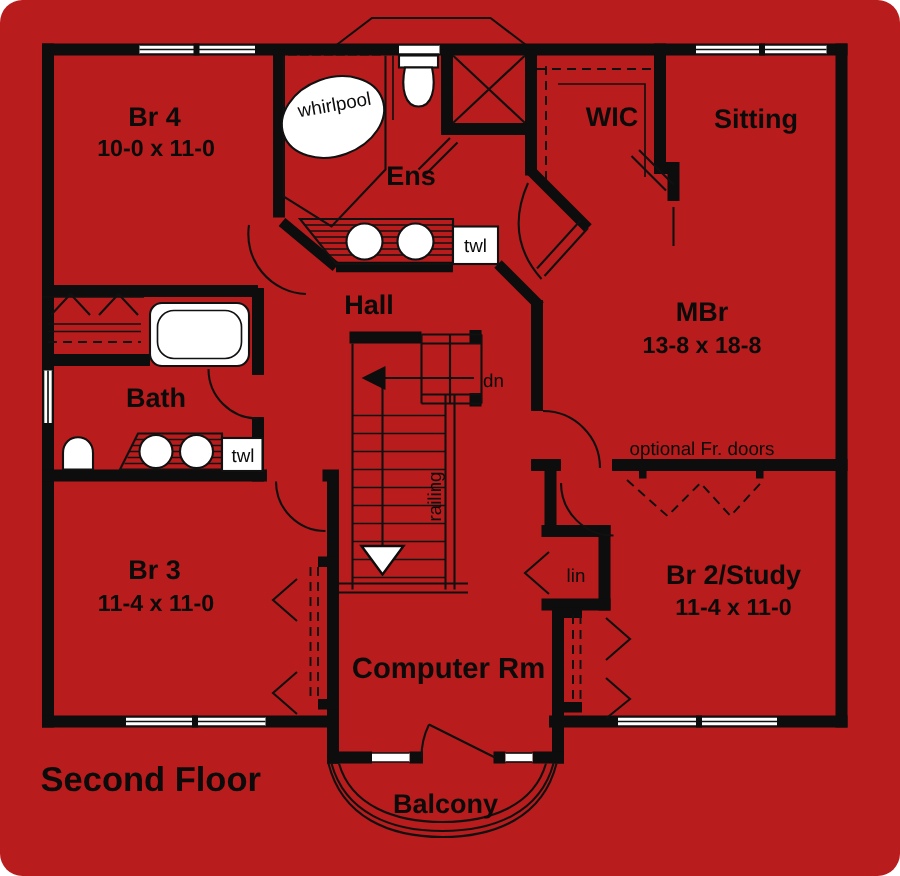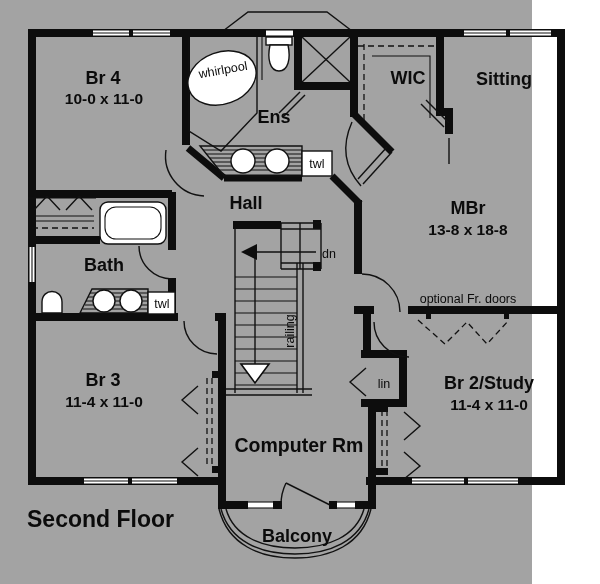--- a/index.html
+++ b/index.html
@@ -1,16 +1,16 @@
 <!DOCTYPE html>
 <html><head>
 <meta charset="utf-8">
 <style>
   html,body{margin:0;padding:0;background:#ffffff;}
-  .plan-wrap{width:532px;height:584px;position:relative;background:#a3a3a3;}
+  .plan-wrap{width:600px;height:584px;position:relative;background:#b91c1c;border-radius:15px;}
   svg{display:block;}
   text{font-family:"Liberation Sans",sans-serif;fill:#0b0b0b;text-anchor:middle;}
   .lbl{font-size:18px;font-weight:bold;}
   .lbl-lg{font-size:19.5px;font-weight:bold;}
   .dims{font-size:15.5px;font-weight:bold;}
   .sm{font-size:12.5px;font-weight:normal;}
   .title{font-size:23px;font-weight:bold;text-anchor:start;}
   .wall{fill:#0d0d0d;stroke:none;}
   .thin{fill:none;stroke:#111;stroke-width:1.4;}
   .thin2{fill:none;stroke:#111;stroke-width:1.1;}

